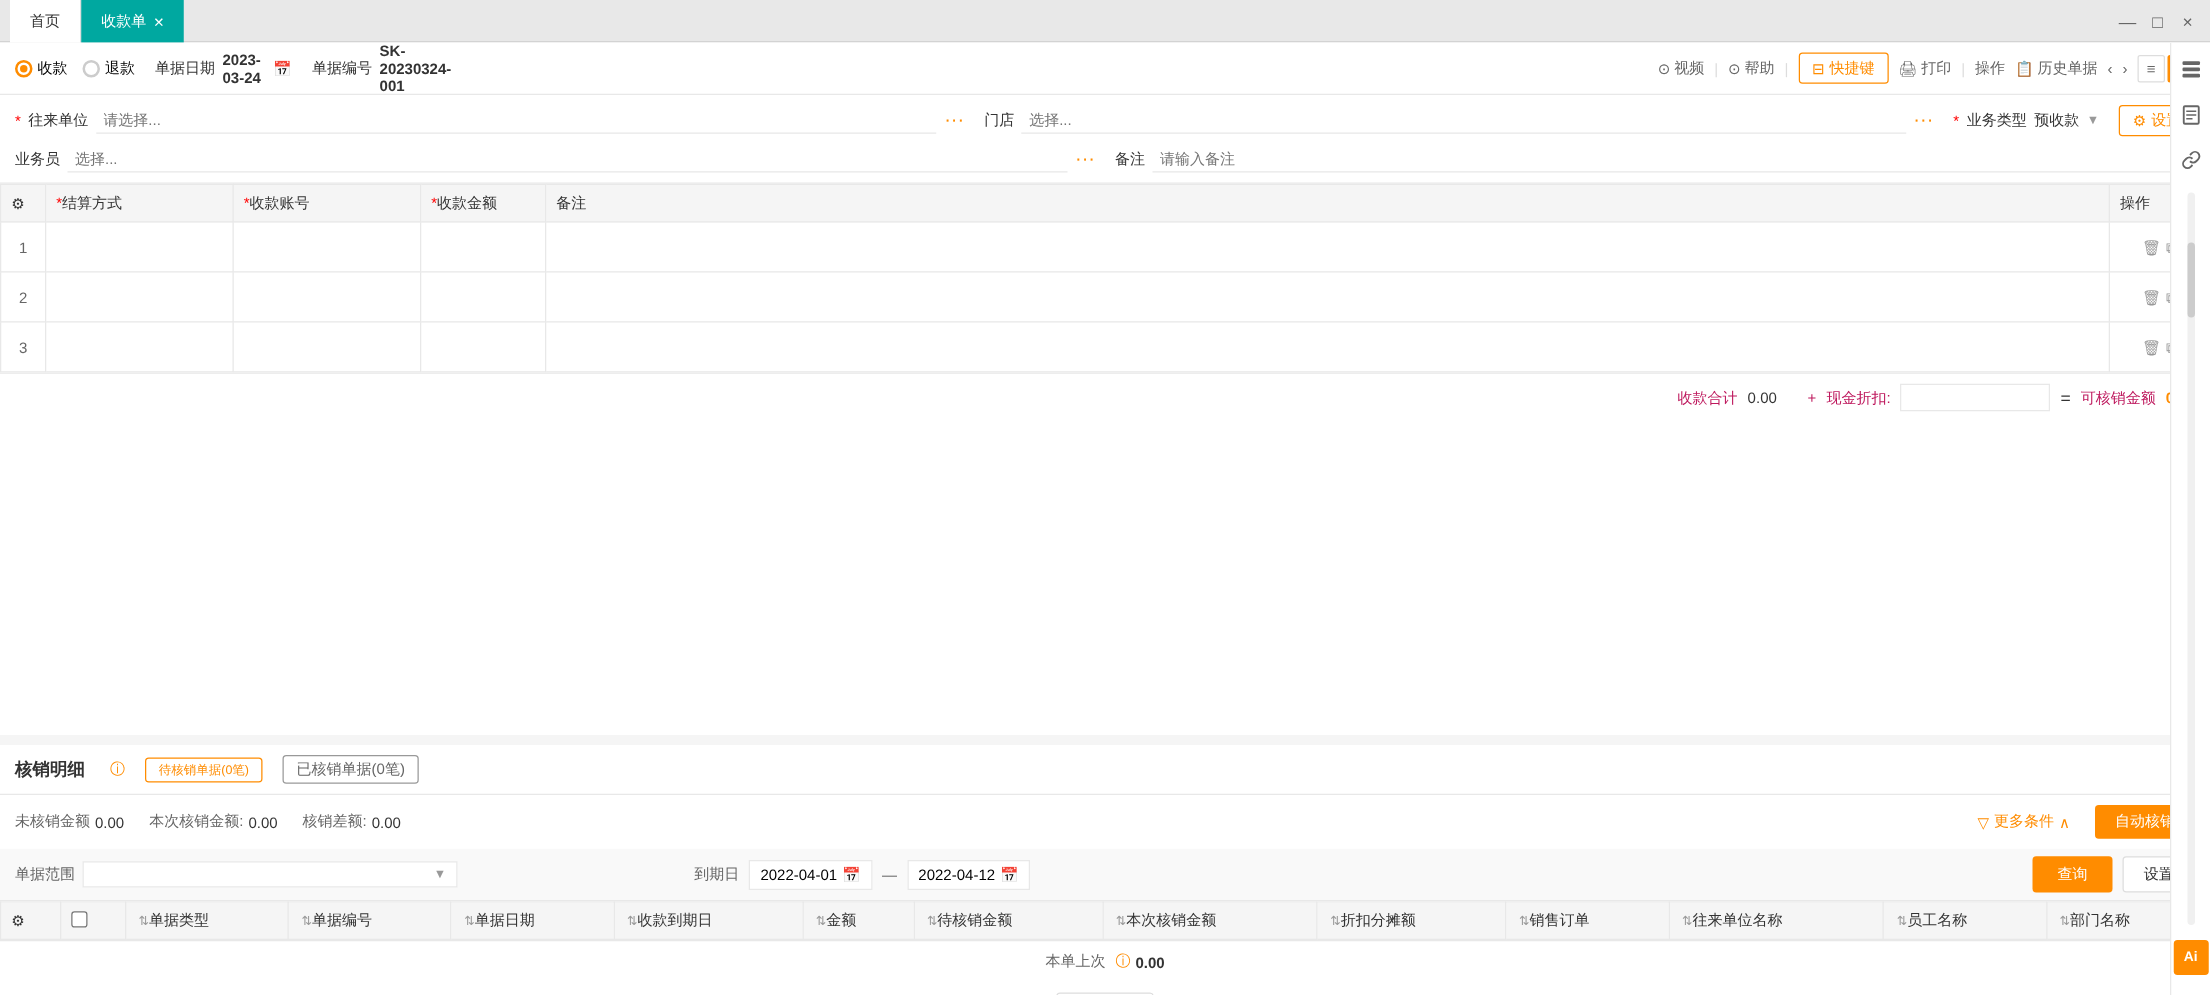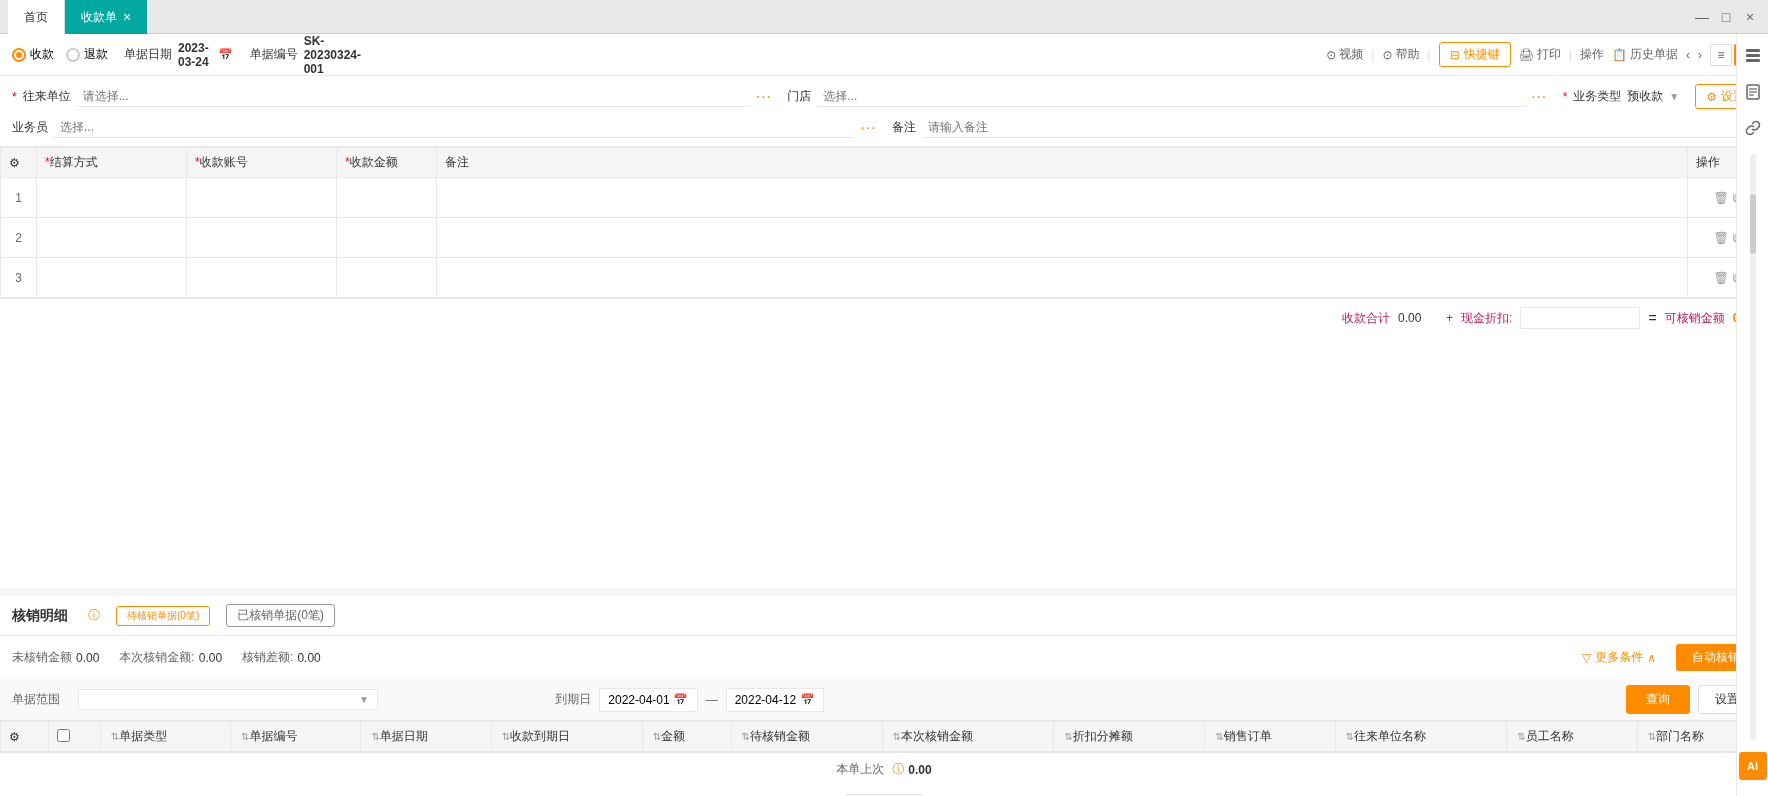--- a/index.html
+++ b/index.html
@@ -134,21 +134,21 @@
     .auto-verify-btn {
       background: #ff8c00; color: #fff; border: none; padding: 5px 16px;
       border-radius: 3px; cursor: pointer; white-space: nowrap;
     }
 
     
     .search-row {
       display: flex; align-items: center; padding: 6px 12px; gap: 16px;
       border-bottom: 1px solid #e8e8e8; background: #f9f9f9;
     }
-    .search-field { display: flex; align-items: center; gap: 18px; flex: 1; }
+    .search-field { display: flex; align-items: center; gap: 6px; flex: 1; }
     .search-select {
       border: 1px solid #e8e8e8; padding: 4px 8px; background: #fff;
       display: flex; align-items: center; gap: 4px; flex: 1; max-width: 300px; cursor: pointer;
     }
     .date-range { display: flex; align-items: center; gap: 8px; flex: 2; }
     .date-input {
       border: 1px solid #e8e8e8; padding: 4px 8px; background: #fff;
       display: flex; align-items: center; gap: 4px; cursor: pointer;
     }
     .date-separator { color: #666; }

